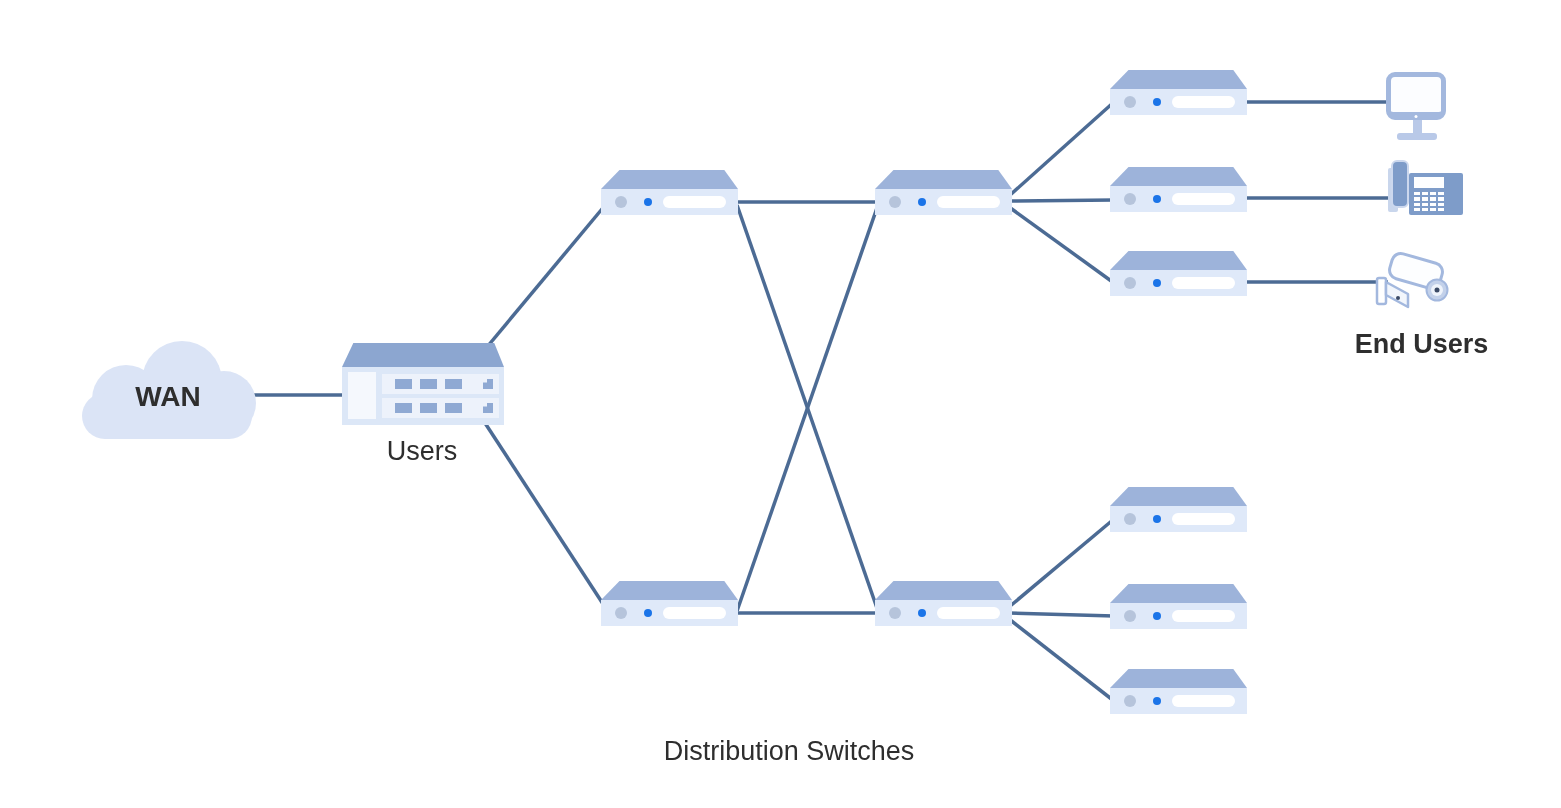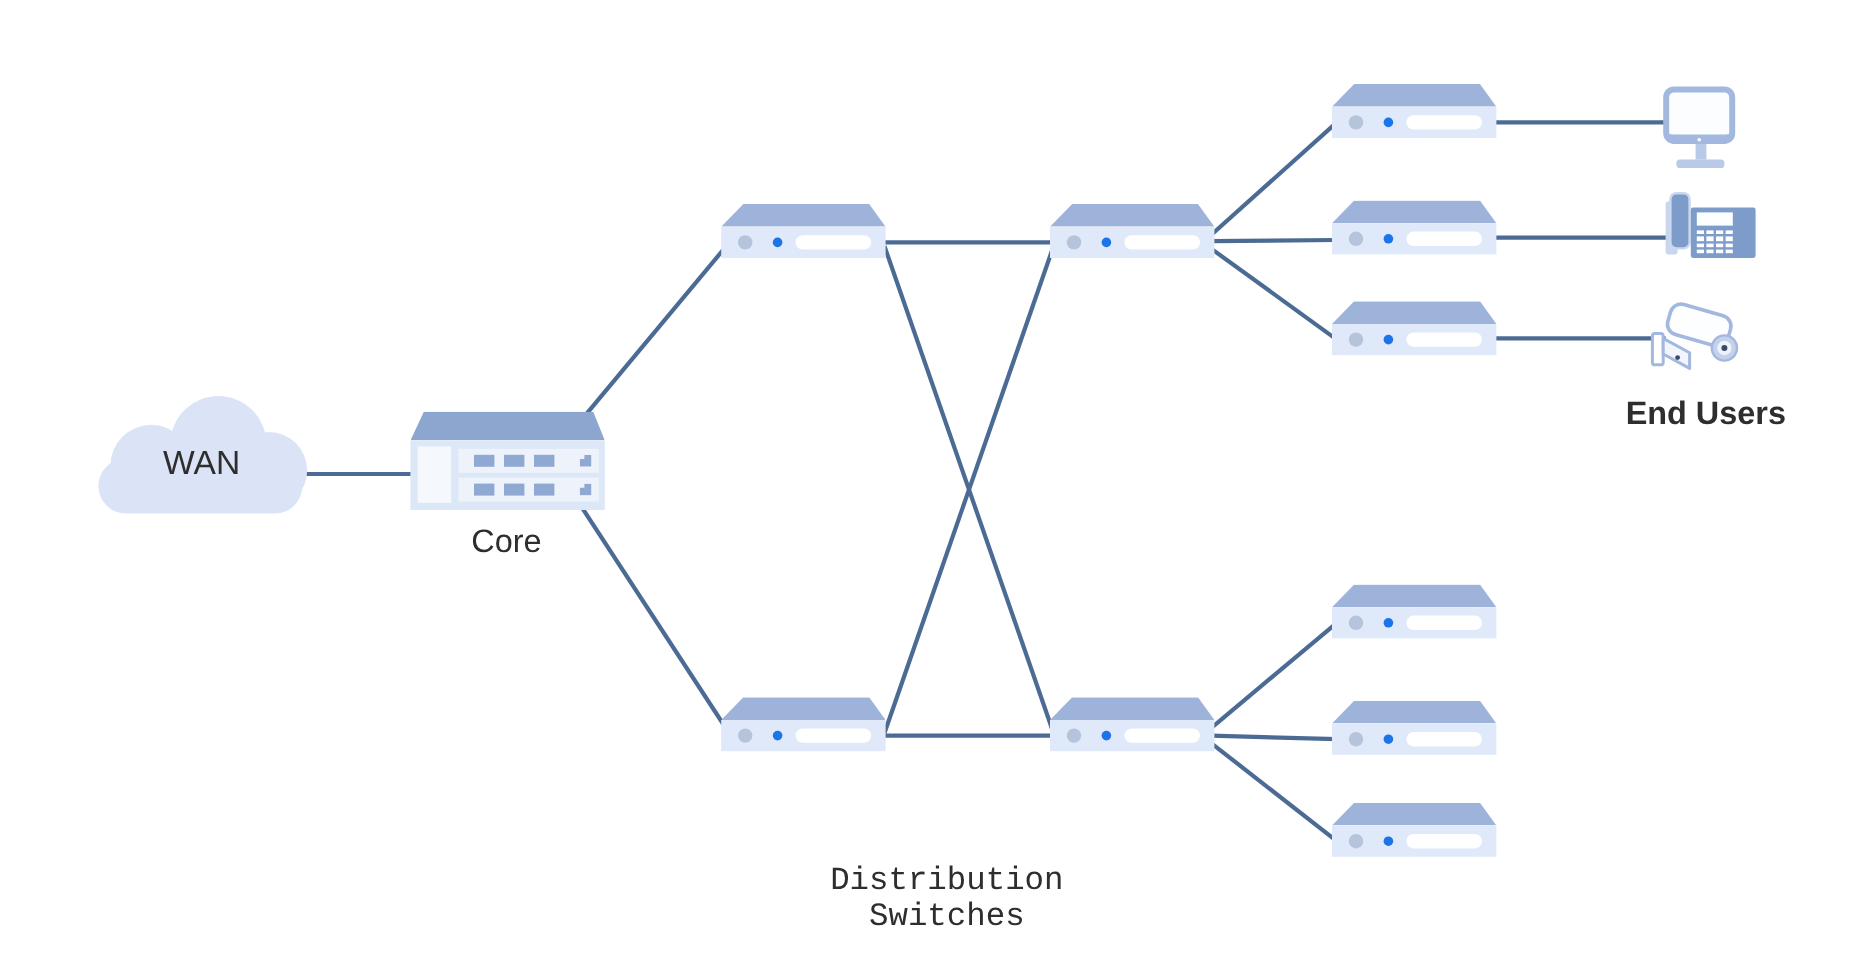--- a/index.html
+++ b/index.html
@@ -56,21 +56,21 @@
   .ph-base{position:absolute;left:23px;top:15px;width:54px;height:42px;border-radius:2px;
            background:var(--device-fill,#7e9cc9);}
   .ph-screen{position:absolute;left:28px;top:19px;width:30px;height:11px;background:#fdfeff;}
   .ph-keys{position:absolute;left:28px;top:34px;width:30px;height:19px;display:grid;
            grid-template-columns:repeat(4,1fr);grid-template-rows:repeat(4,1fr);gap:2px;}
   .ph-keys span{background:#fdfeff;}
 
   
   .label{position:absolute;font-size:27px;color:var(--ink,#2e2e2e);text-align:center;}
   .label-core{left:352px;top:436px;width:140px;}
-  .label-dist{left:639px;top:720px;width:300px;font-family:Liberation Mono, monospace;}
+  .label-dist{left:639px;top:736px;width:300px;}
   .label-end{left:1339px;top:329px;width:165px;font-weight:bold;}
 </style>
 </head>
 <body>
 
 <div class="canvas">
   <svg id="edge-layer" width="1561" height="808">
       <line x1="248" y1="395" x2="346" y2="395" stroke="var(--line,#4c6b94)" stroke-width="3.5"></line>
       <line x1="487" y1="347" x2="607" y2="203" stroke="var(--line,#4c6b94)" stroke-width="3.5"></line>
       <line x1="485" y1="423" x2="607" y2="610" stroke="var(--line,#4c6b94)" stroke-width="3.5"></line>
@@ -82,21 +82,21 @@
       <line x1="1009" y1="201" x2="1114" y2="200" stroke="var(--line,#4c6b94)" stroke-width="3.5"></line>
       <line x1="1009" y1="207" x2="1114" y2="283" stroke="var(--line,#4c6b94)" stroke-width="3.5"></line>
       <line x1="1009" y1="607" x2="1114" y2="519" stroke="var(--line,#4c6b94)" stroke-width="3.5"></line>
       <line x1="1009" y1="613" x2="1114" y2="616" stroke="var(--line,#4c6b94)" stroke-width="3.5"></line>
       <line x1="1009" y1="619" x2="1114" y2="701" stroke="var(--line,#4c6b94)" stroke-width="3.5"></line>
       <line x1="1244" y1="102" x2="1392" y2="102" stroke="var(--line,#4c6b94)" stroke-width="3.5"></line>
       <line x1="1244" y1="198" x2="1392" y2="198" stroke="var(--line,#4c6b94)" stroke-width="3.5"></line>
       <line x1="1244" y1="282" x2="1388" y2="282" stroke="var(--line,#4c6b94)" stroke-width="3.5"></line>
     </svg>
   <div id="nodes">
-      <div class="node cloud" style="left: 78px; top: 326px;">
+      <div class="node cloud" style="left: 78px; top: 337px; font-weight: bold;">
     <svg class="cloud-svg" width="180" height="108">
       <g fill="var(--cloud,#dbe4f6)">
         <circle cx="48" cy="62" r="34"></circle>
             <circle cx="104" cy="44" r="40"></circle>
         <circle cx="146" cy="66" r="32"></circle>
             <rect x="4" y="56" width="170" height="46" rx="23"></rect>
       </g>
     </svg>
     <div class="cloud-text">WAN</div>
       </div>
@@ -233,16 +233,16 @@
     <svg width="84" height="70" viewBox="0 0 84 70">
       <rect x="3" y="28" width="9" height="26" rx="2" fill="#ffffff" stroke="var(--device-outline,#a3b8de)" stroke-width="2.5"></rect>
       <polygon points="12,32 34,44 34,57 12,45" fill="#f2f6fc" stroke="var(--device-outline,#a3b8de)" stroke-width="2.5" stroke-linejoin="round"></polygon>
       <circle cx="24" cy="48" r="2" fill="#3b4a66"></circle>
       <rect x="16" y="8" width="52" height="26" rx="9" transform="rotate(16 42 21)" fill="#fdfeff" stroke="var(--device-outline,#a3b8de)" stroke-width="3"></rect>
       <circle cx="63" cy="40" r="10.5" fill="#c3d1ea" stroke="var(--device-outline,#a3b8de)" stroke-width="2"></circle>
       <circle cx="63" cy="40" r="6" fill="#eef3fb"></circle>
       <circle cx="63" cy="40" r="2.5" fill="#3b4a66"></circle>
     </svg></div>
     </div>
-  <div class="label label-core">Core</div>
+  <div class="label label-core">Users</div>
   <div class="label label-dist">Distribution Switches</div>
   <div class="label label-end">End Users</div>
 </div>
 
 </body></html>

